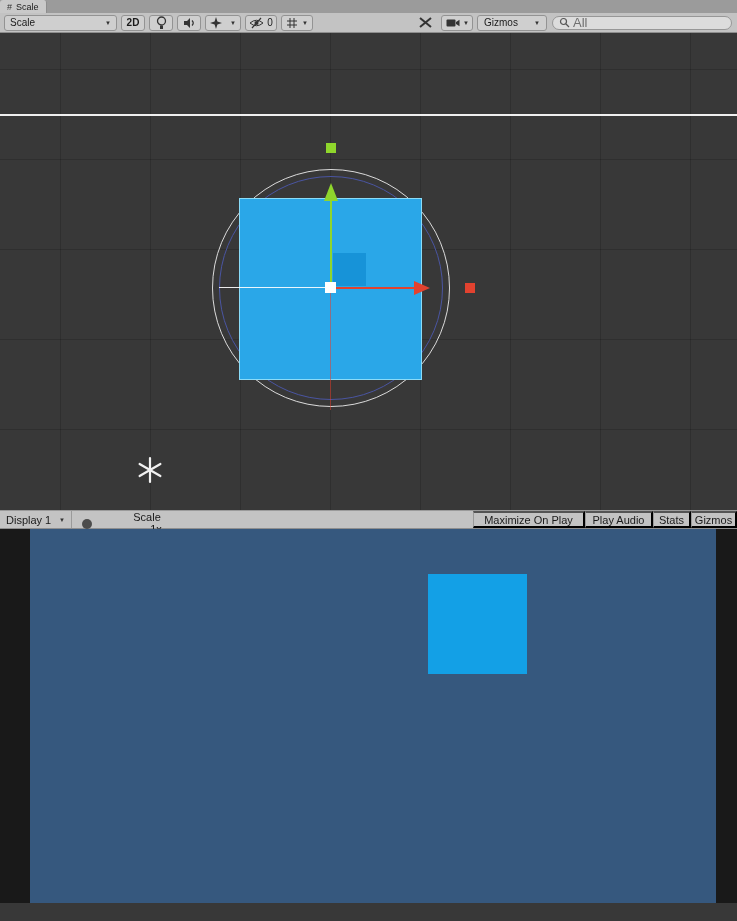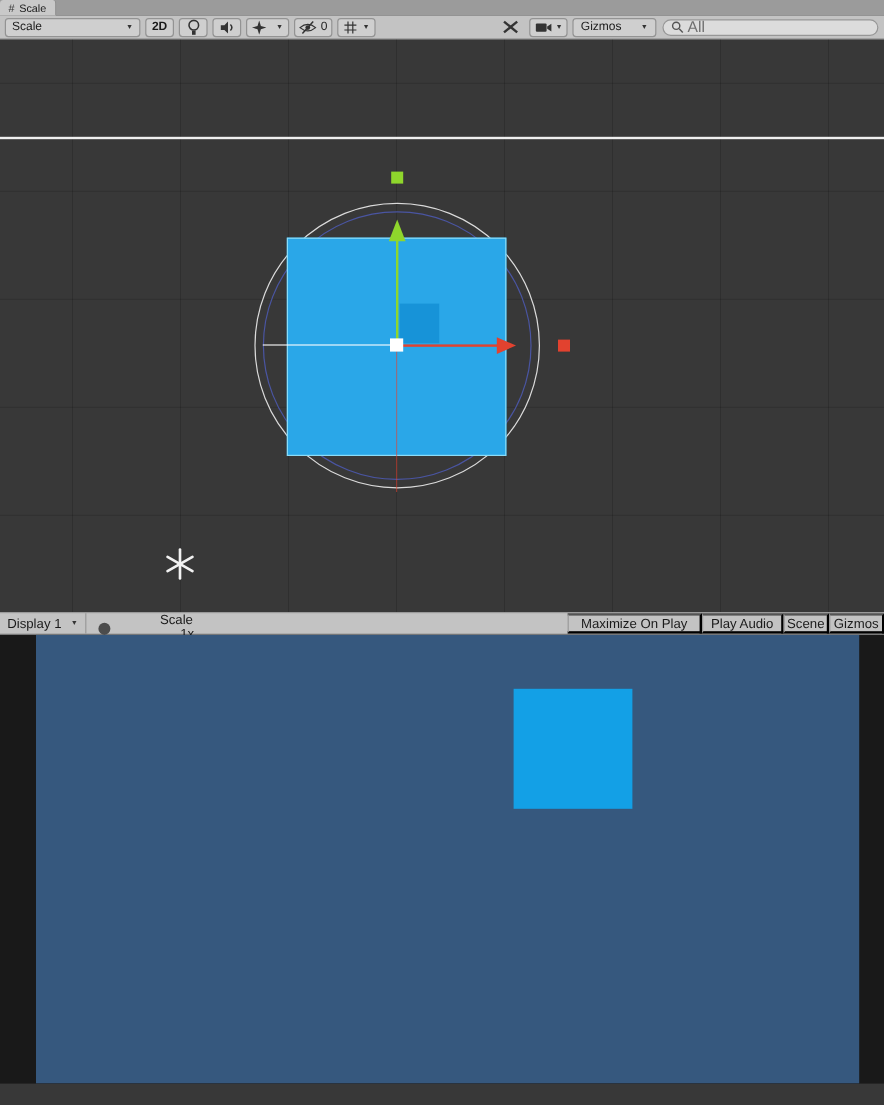--- a/index.html
+++ b/index.html
@@ -239,21 +239,21 @@
       <div class="scale-group">
         <span class="scale-label">Scale</span>
         <span class="slider-track">
           <span class="slider-handle"></span>
         </span>
         <span class="scale-value">1x</span>
       </div>
       <div class="game-buttons">
         <button class="flat-btn btn-maximize">Maximize On Play</button>
         <button class="flat-btn btn-mute">Play Audio</button>
-        <button class="flat-btn btn-stats">Scene</button>
+        <button class="flat-btn btn-stats">Stats</button>
         <button class="flat-btn btn-gizmos">Gizmos</button>
       </div>
     </div>
 
     <div class="game-viewport">
       <div class="camera-view">
         <div class="game-sprite"></div>
       </div>
     </div>
   </section>

